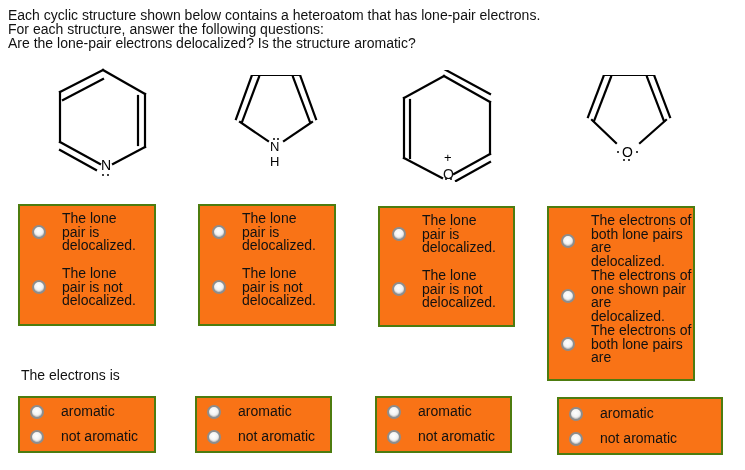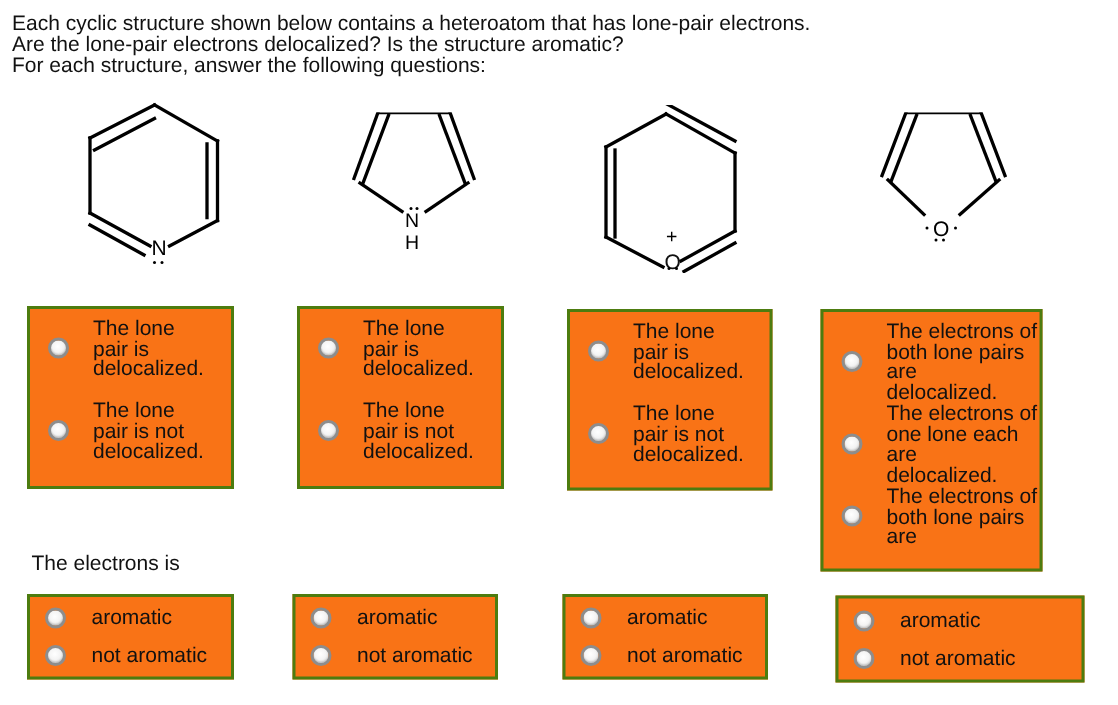--- a/index.html
+++ b/index.html
@@ -21,22 +21,22 @@
     .ml .opt-text { margin-left: 16px; }
     .compound-label { position: absolute; left: 21px; top: 367px; font-size: 14px; }
     .arom .radio { margin-left: 10px; }
     .arom .opt-text { margin-left: 17px; text-align: center; }
   </style>
 </head>
 <body>
 
 <div class="intro">
   <div>Each cyclic structure shown below contains a heteroatom that has lone-pair electrons.</div>
+  <div>For each structure, answer the following questions:</div>
   <div>Are the lone-pair electrons delocalized? Is the structure aromatic?</div>
-  <div>For each structure, answer the following questions:</div>
 </div>
 
 <div class="struct" style="left:50px;top:62px;">
   <svg width="110" height="115" viewBox="0 0 110 115">
     <g stroke="#000" stroke-width="2.2" fill="none" stroke-linecap="square">
       <line x1="10" y1="30" x2="53" y2="8"></line>
       <line x1="13" y1="38" x2="53" y2="17"></line>
       <line x1="53" y1="8" x2="95" y2="32"></line>
       <line x1="95" y1="32" x2="95" y2="85"></line>
       <line x1="88" y1="34" x2="88" y2="83"></line>
@@ -173,21 +173,21 @@
     <span class="opt-text">
       <div>The electrons of</div>
       <div>both lone pairs are</div>
       <div>delocalized.</div>
     </span>
   </div>
   <div class="opt" style="top:61px;">
     <span class="radio"></span>
     <span class="opt-text">
       <div>The electrons of</div>
-      <div>one lone each are</div>
+      <div>one shown pair are</div>
       <div>delocalized.</div>
     </span>
   </div>
   <div class="opt" style="top:116px;">
     <span class="radio"></span>
     <span class="opt-text">
       <div>The electrons of</div>
       <div>both lone pairs are</div>
     </span>
   </div>

